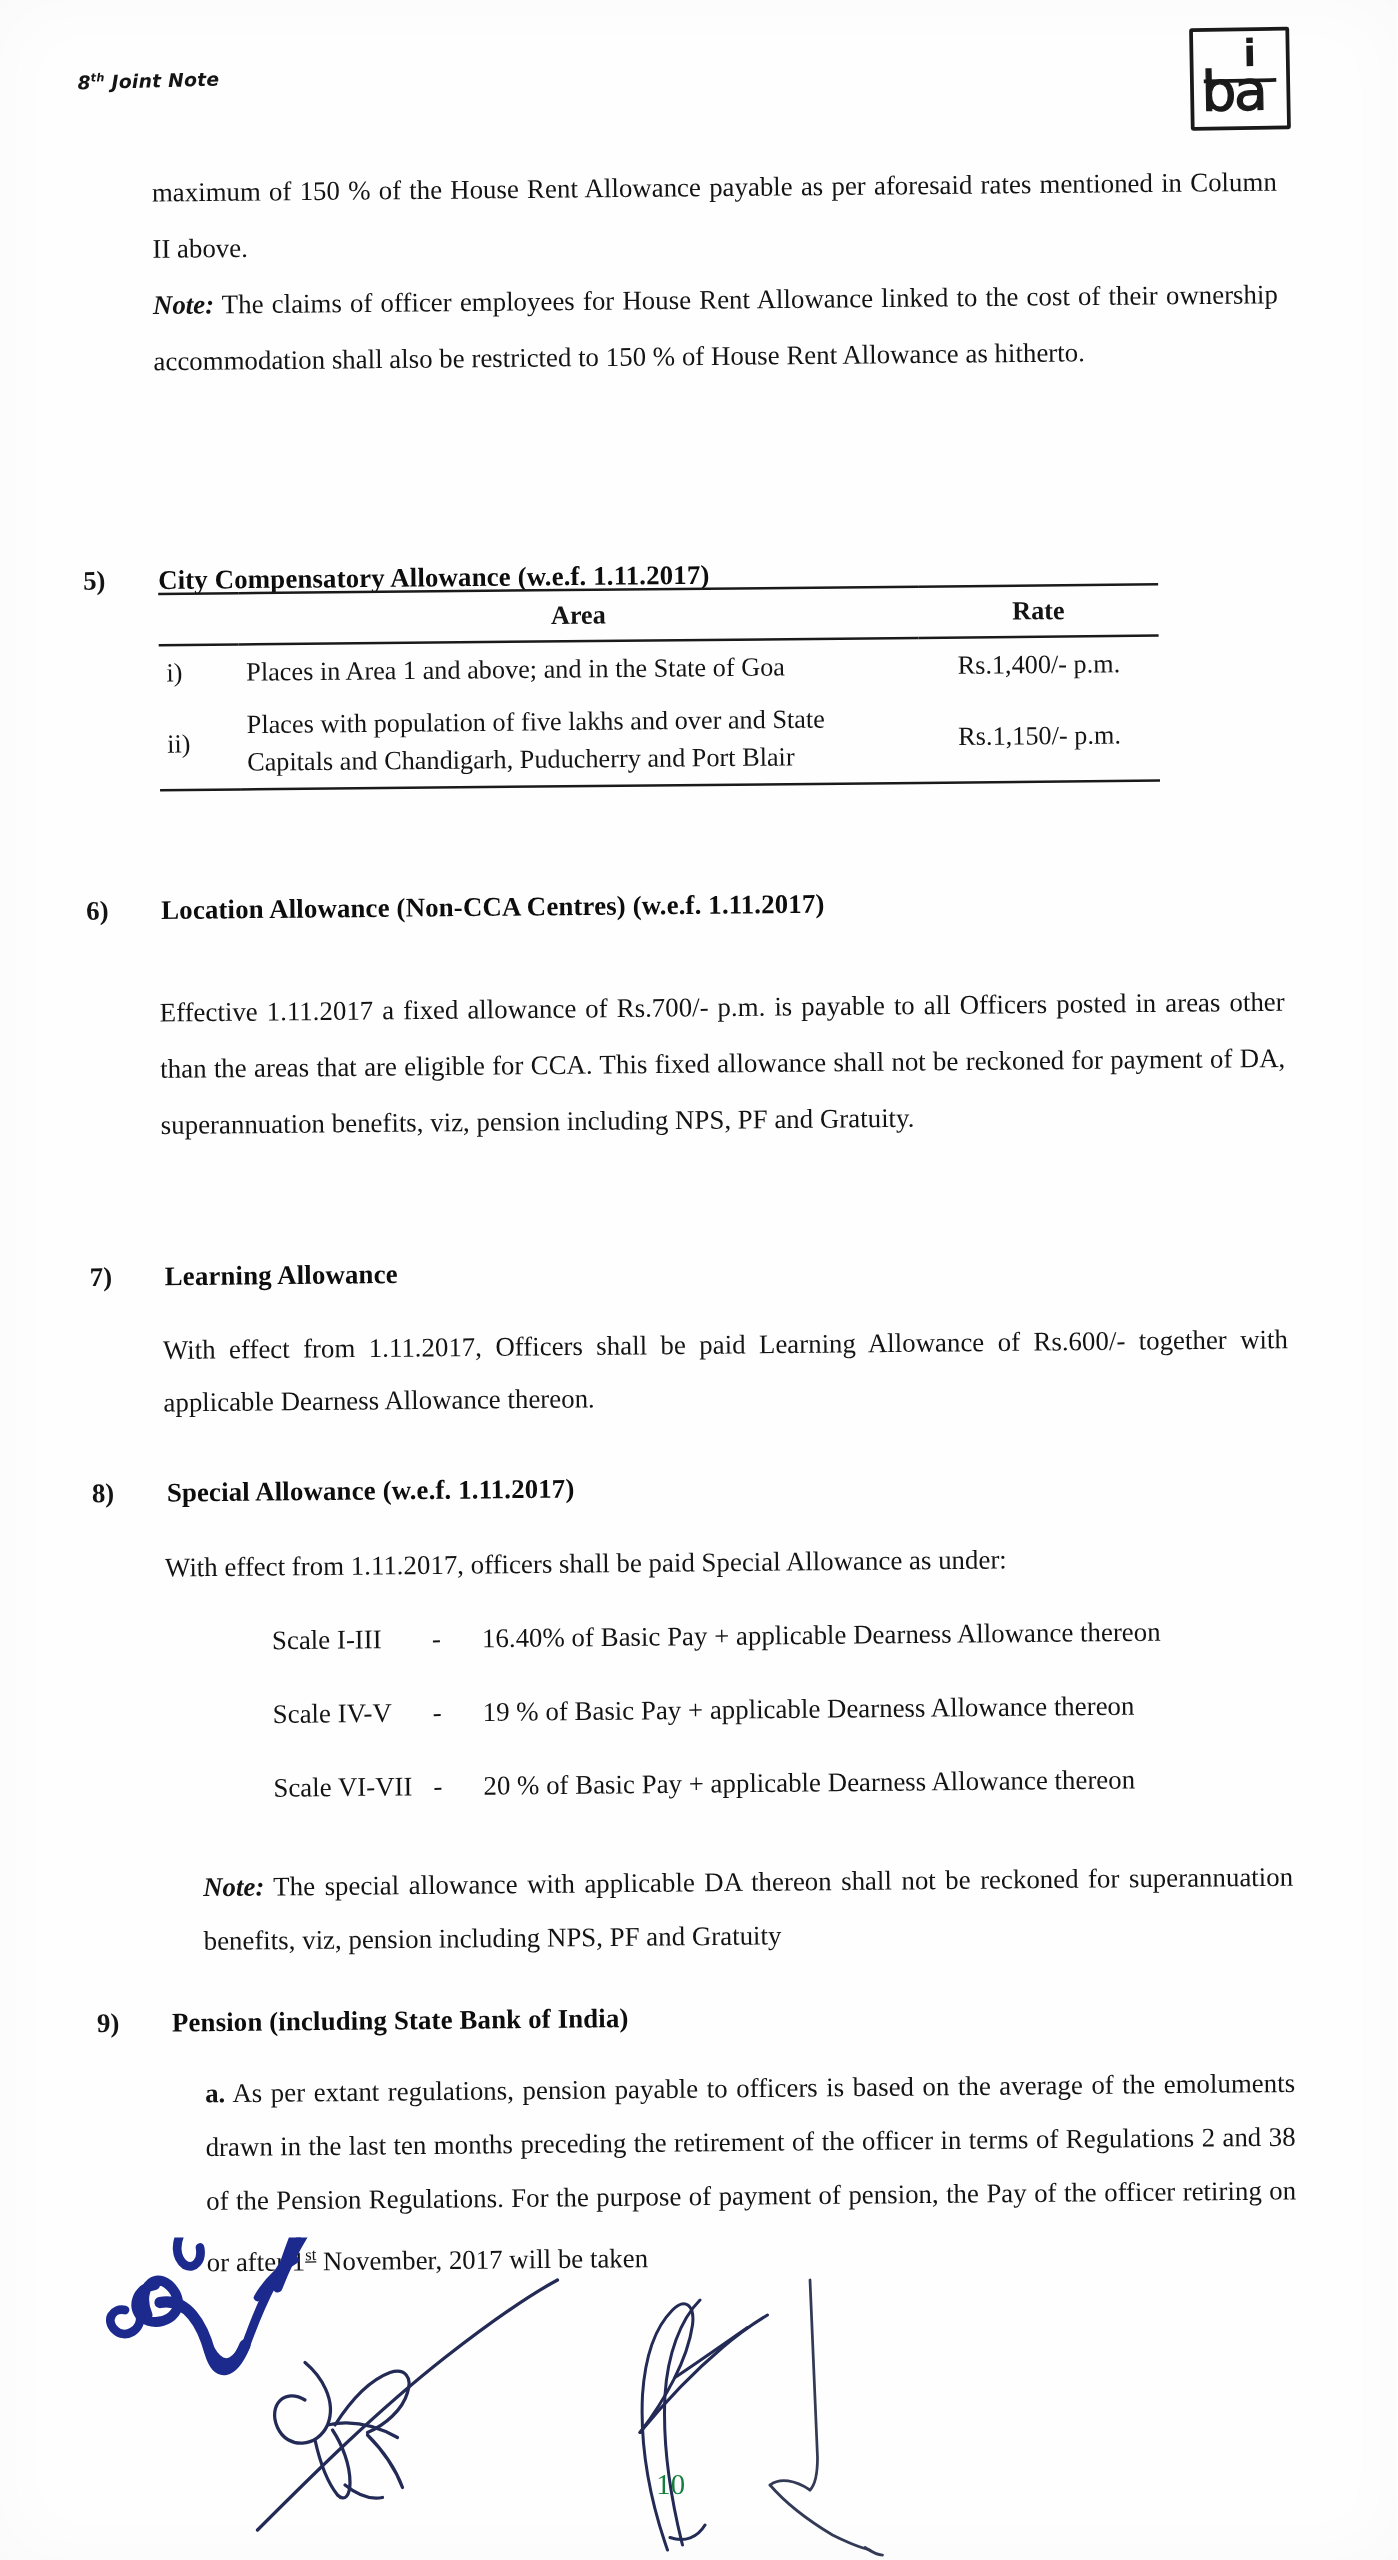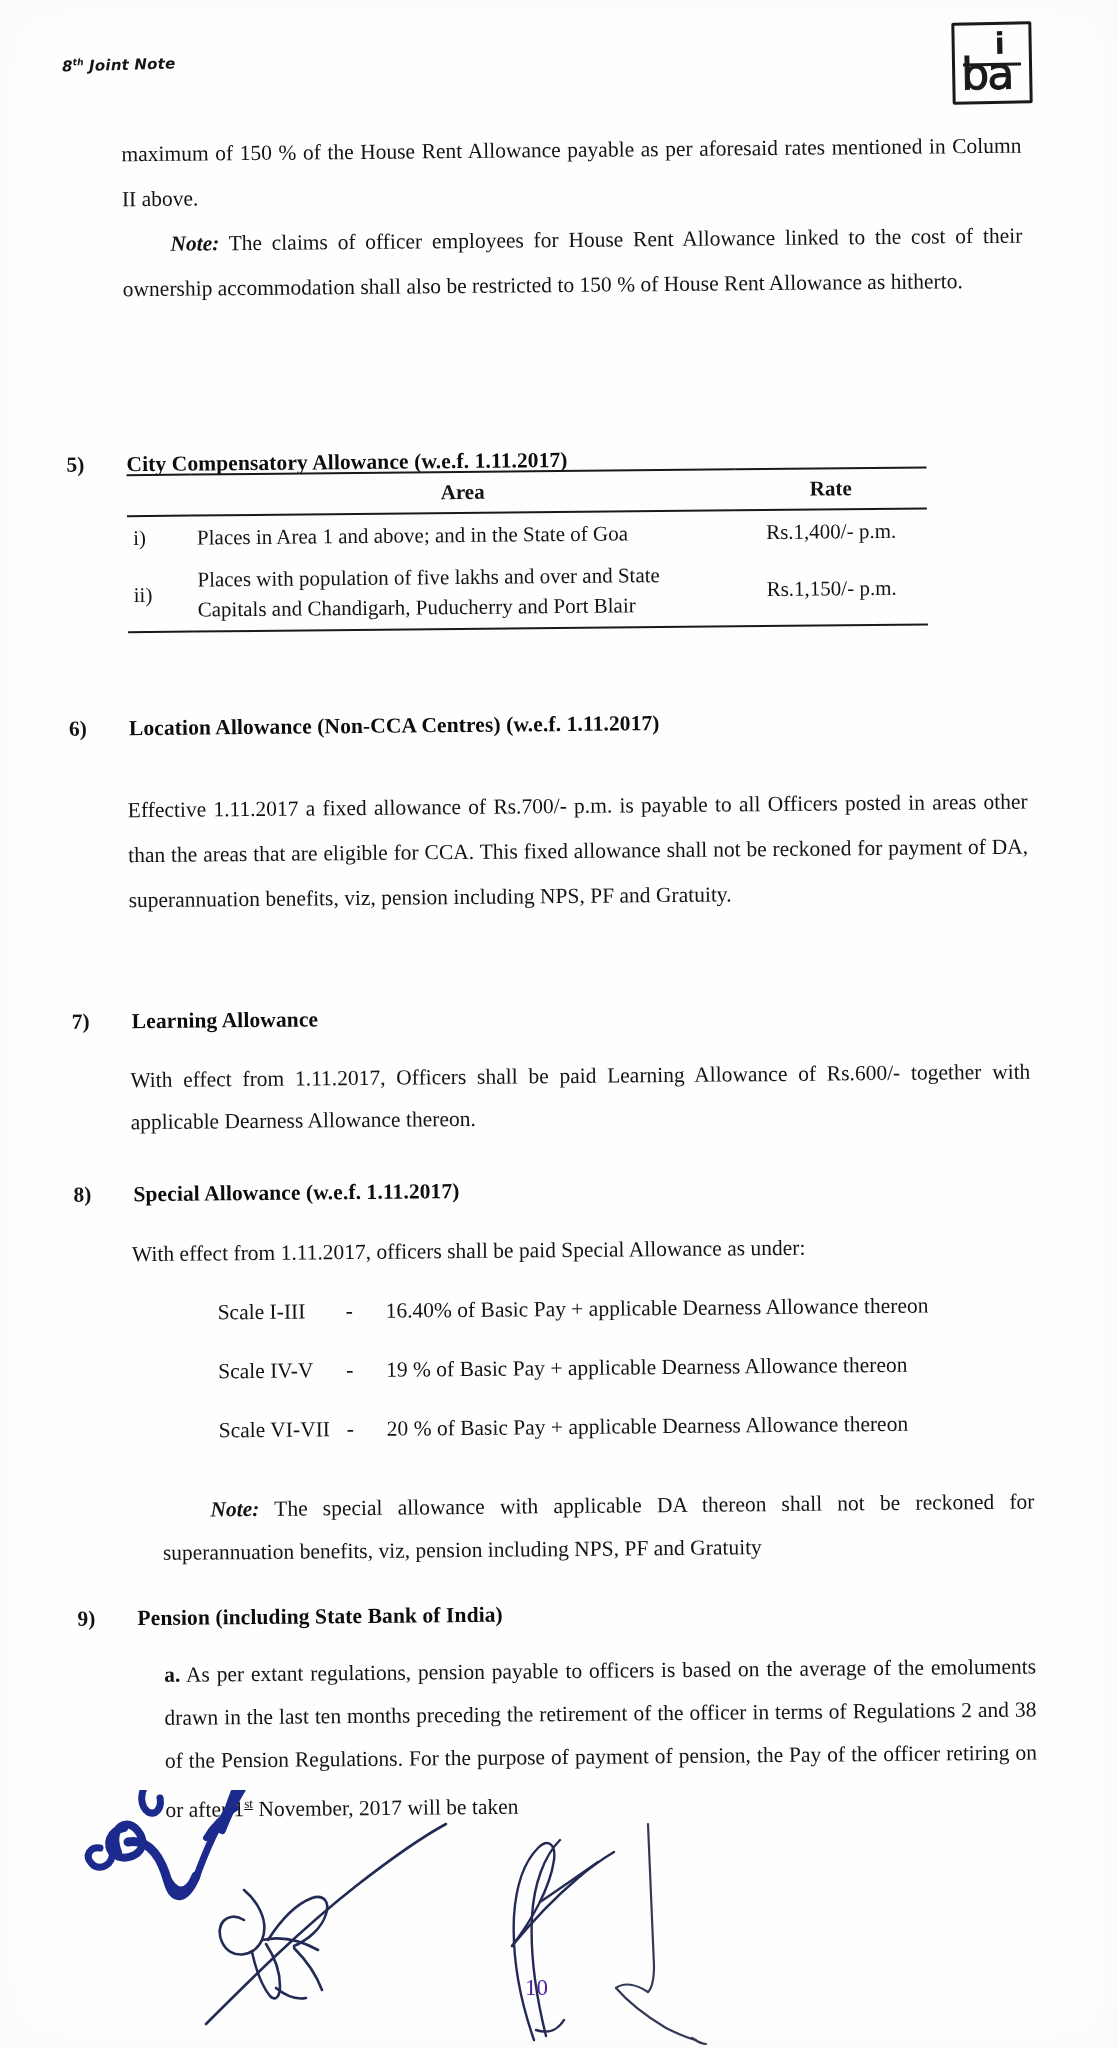--- a/index.html
+++ b/index.html
@@ -157,29 +157,29 @@
   
   .scale-row {
     position: absolute;
     font-size: 21.5px;
     color: #141414;
     white-space: nowrap;
   }
   .scale-label { display: inline-block; width: 128px; }
   .scale-dash  { display: inline-block; width: 40px; }
 
-  .note-i { font-style: italic; font-weight: 700; margin-left: 48px; }
+  .note-i { font-style: italic; font-weight: 700; }
 
   
   .page-number {
     position: absolute;
     left: 525px;
     top: 1975px;
     font-size: 23px;
-    color: #4c1d95;
+    color: #15803d;
   }
 
   
   .sig-layer {
     position: absolute;
     left: 0;
     top: 1790px;
     width: 1118px;
     height: 258px;
     pointer-events: none;

